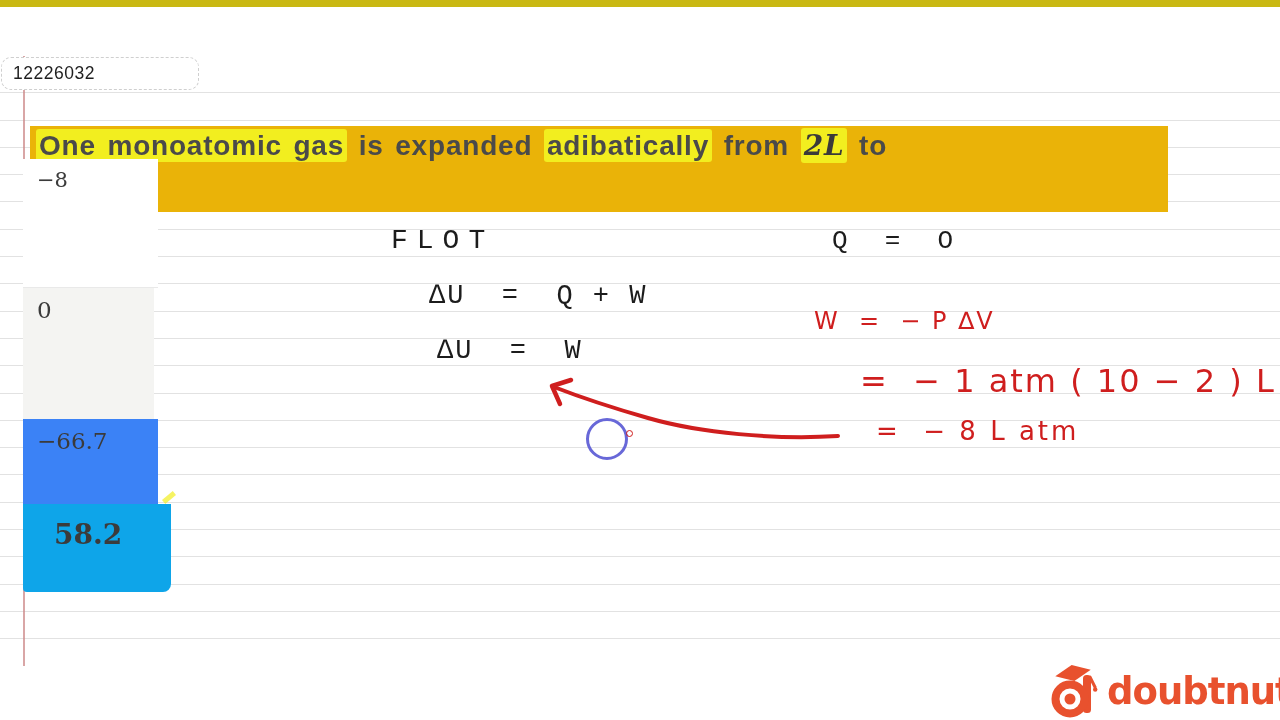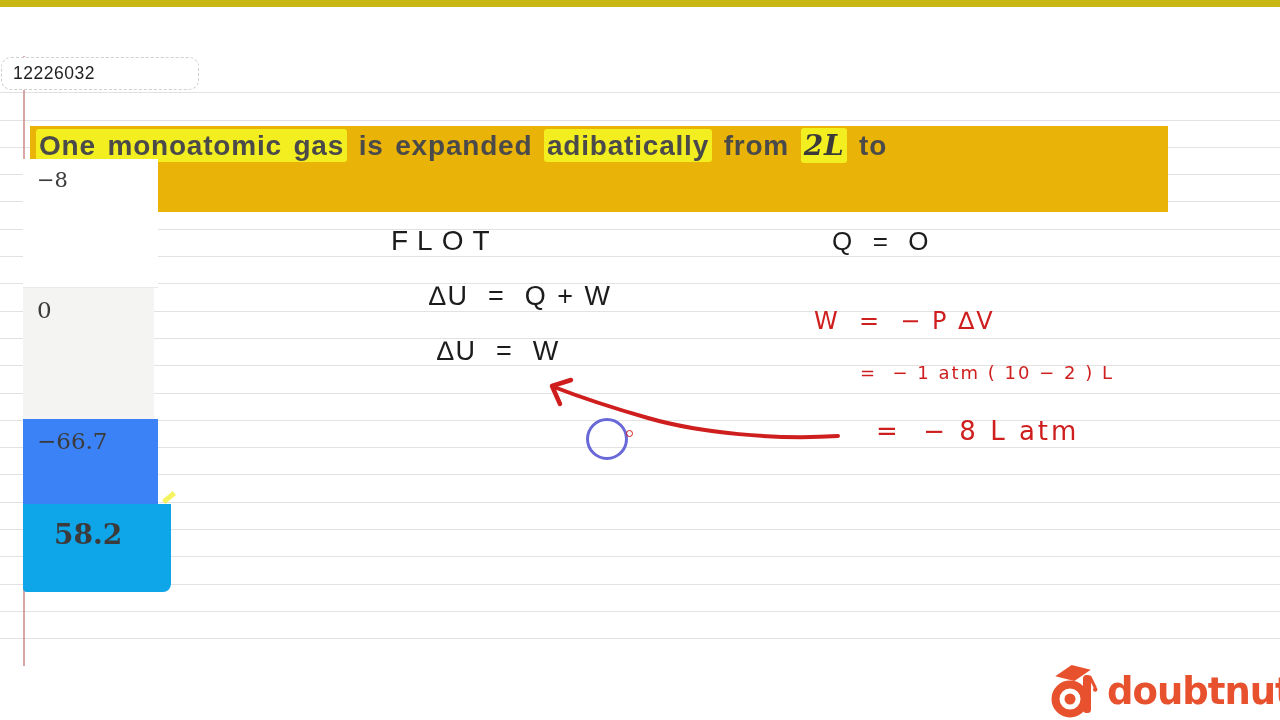--- a/index.html
+++ b/index.html
@@ -38,28 +38,28 @@
   .opt1 .lab{display:block;padding:9px 0 0 14px;font-size:21px;}
   .opt2{top:288px;width:131px;height:131px;background:#f4f4f2;}
   .opt2 .lab{display:block;padding:9px 0 0 14px;font-size:23px;}
   .opt3{top:419px;width:135px;height:85px;background:#3b82f6;}
   .opt3 .lab{display:block;padding:9px 0 0 14px;font-size:23px;}
   .opt4{top:504px;width:148px;height:88px;background:#0ea5e9;border-radius:0 0 8px 4px;}
   .opt4 .lab{display:block;padding:14px 0 0 31px;font-size:28px;font-weight:bold;}
 
   
   .hw{position:absolute;white-space:pre;z-index:2;}
-  .hw-black{color:var(--ink-black);font-family:Liberation Sans, sans-serif;text-align:right;}
+  .hw-black{color:var(--ink-black);font-family:Liberation Mono, monospace;text-align:right;}
   .hw-red{color:var(--ink-red);font-family:"DejaVu Sans",sans-serif;}
   .flot{left:391px;top:225px;font-size:28px;letter-spacing:9px;}
   .eq1{left:429px;top:281px;font-size:27px;letter-spacing:2px;}
   .eq2{left:437px;top:336px;font-size:27px;letter-spacing:2px;}
   .qzero{left:832px;top:226px;font-size:26px;letter-spacing:2px;}
   .w1{left:814px;top:307px;font-size:24px;letter-spacing:2px;}
-  .w2{left:860px;top:362px;font-size:18px;letter-spacing:2px;}
+  .w2{left:860px;top:362px;font-size:32px;letter-spacing:2px;}
   .w3{left:876px;top:416px;font-size:26px;letter-spacing:3px;}
   .result{left:442px;top:421px;font-size:26px;letter-spacing:2px;}
 
   .blue-circle{position:absolute;left:586px;top:418px;width:36px;height:36px;border-radius:50%;
          border:3px solid var(--circle-blue);z-index:3;background:transparent;}
   .red-dot{position:absolute;left:626px;top:430px;width:5px;height:5px;border-radius:50%;
          border:1.5px solid var(--ink-red);z-index:3;}
   .stray-hl{position:absolute;left:162px;top:495px;width:14px;height:5px;background:var(--hl);
          transform:rotate(-40deg);opacity:.7;z-index:1;}
 

